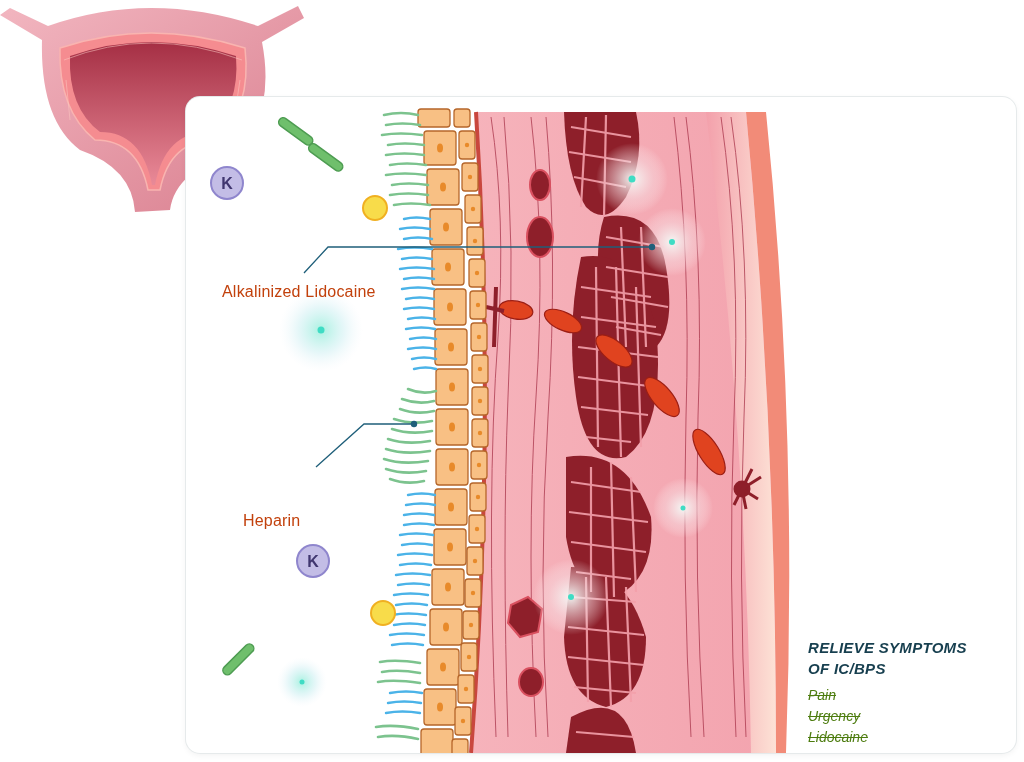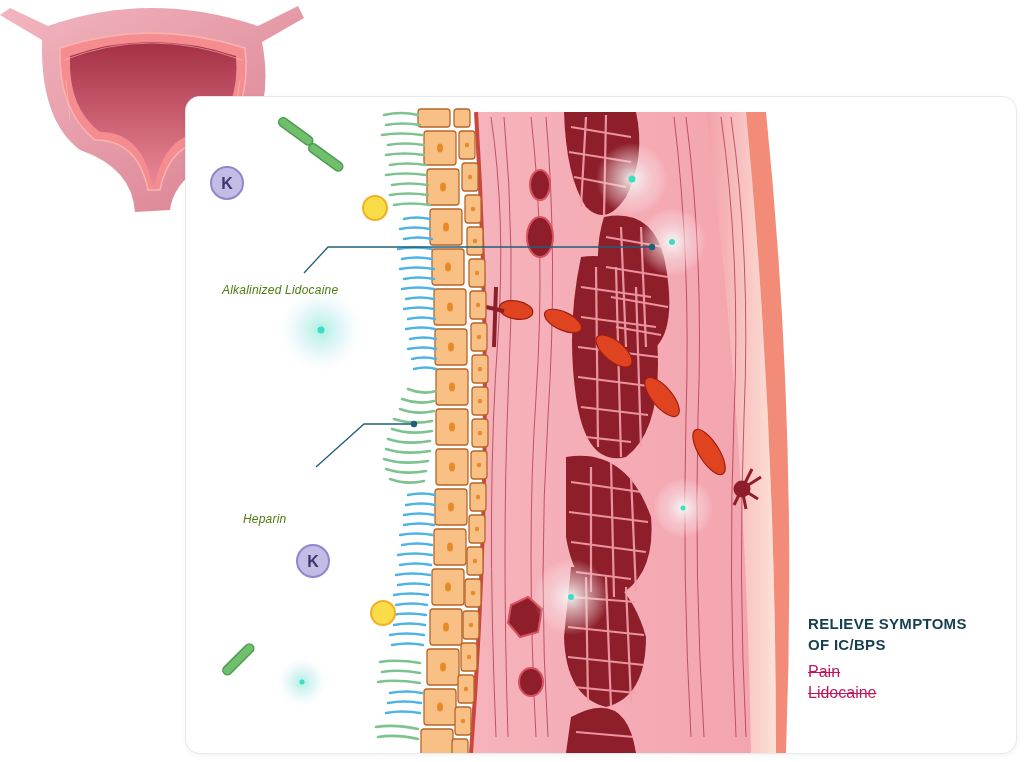--- a/index.html
+++ b/index.html
@@ -1,23 +1,23 @@
 <!DOCTYPE html>
 <html><head>
 <meta charset="utf-8">
 <style>
   html,body{margin:0;padding:0;background:#fff;}
   body{width:1024px;height:762px;position:relative;overflow:hidden;font-family:"Liberation Sans",sans-serif;}
   .bladder{position:absolute;left:0;top:0;width:305px;height:215px;}
   .card{position:absolute;left:186px;top:97px;width:830px;height:656px;background:#fff;border-radius:14px;box-shadow:0 0 0 1px #e6eaeb, 0 2px 6px rgba(0,0,0,0.06);overflow:hidden;}
   .tissue{position:absolute;left:0;top:0;width:830px;height:656px;}
-  .label{position:absolute;color:#4d7c0f;font-size:12px;letter-spacing:0.2px;font-style:italic;}
-  .symptoms{position:absolute;left:622px;top:516px;color:#173f4f;}
+  .label{position:absolute;color:#c2410c;font-size:16px;letter-spacing:0.2px;}
+  .symptoms{position:absolute;left:622px;top:540px;color:#173f4f;font-style:italic;}
   .symptoms h3{margin:0 0 6px 0;font-size:15px;font-weight:700;line-height:21px;letter-spacing:0.3px;}
-  .symptoms .item{font-size:16px;line-height:21px;text-decoration:line-through;color:#be185d;}
+  .symptoms .item{font-size:14px;line-height:21px;text-decoration:line-through;color:#4d7c0f;}
 </style>
 </head>
 <body>
 
 <svg class="bladder" viewBox="0 0 305 215">
   <defs>
     <linearGradient id="bwall" x1="0" y1="0" x2="1" y2="1">
       <stop offset="0" stop-color="#f2b6c0"></stop>
         <stop offset="1" stop-color="#d97e8e"></stop>
     </linearGradient>
@@ -307,15 +307,16 @@
 
   <div class="label" style="left:36px;top:186px;">Alkalinized Lidocaine</div>
   <div class="label" style="left:57px;top:369px;margin-top:46px;">Heparin</div>
 
   <div class="symptoms">
     <h3>
       <span>RELIEVE SYMPTOMS</span><br>
       <span>OF IC/BPS</span>
     </h3>
     <div class="item">Pain</div>
+    <div class="item">Urgency</div>
     <div class="item">Lidocaine</div>
   </div>
 </div>
 
 </body></html>

